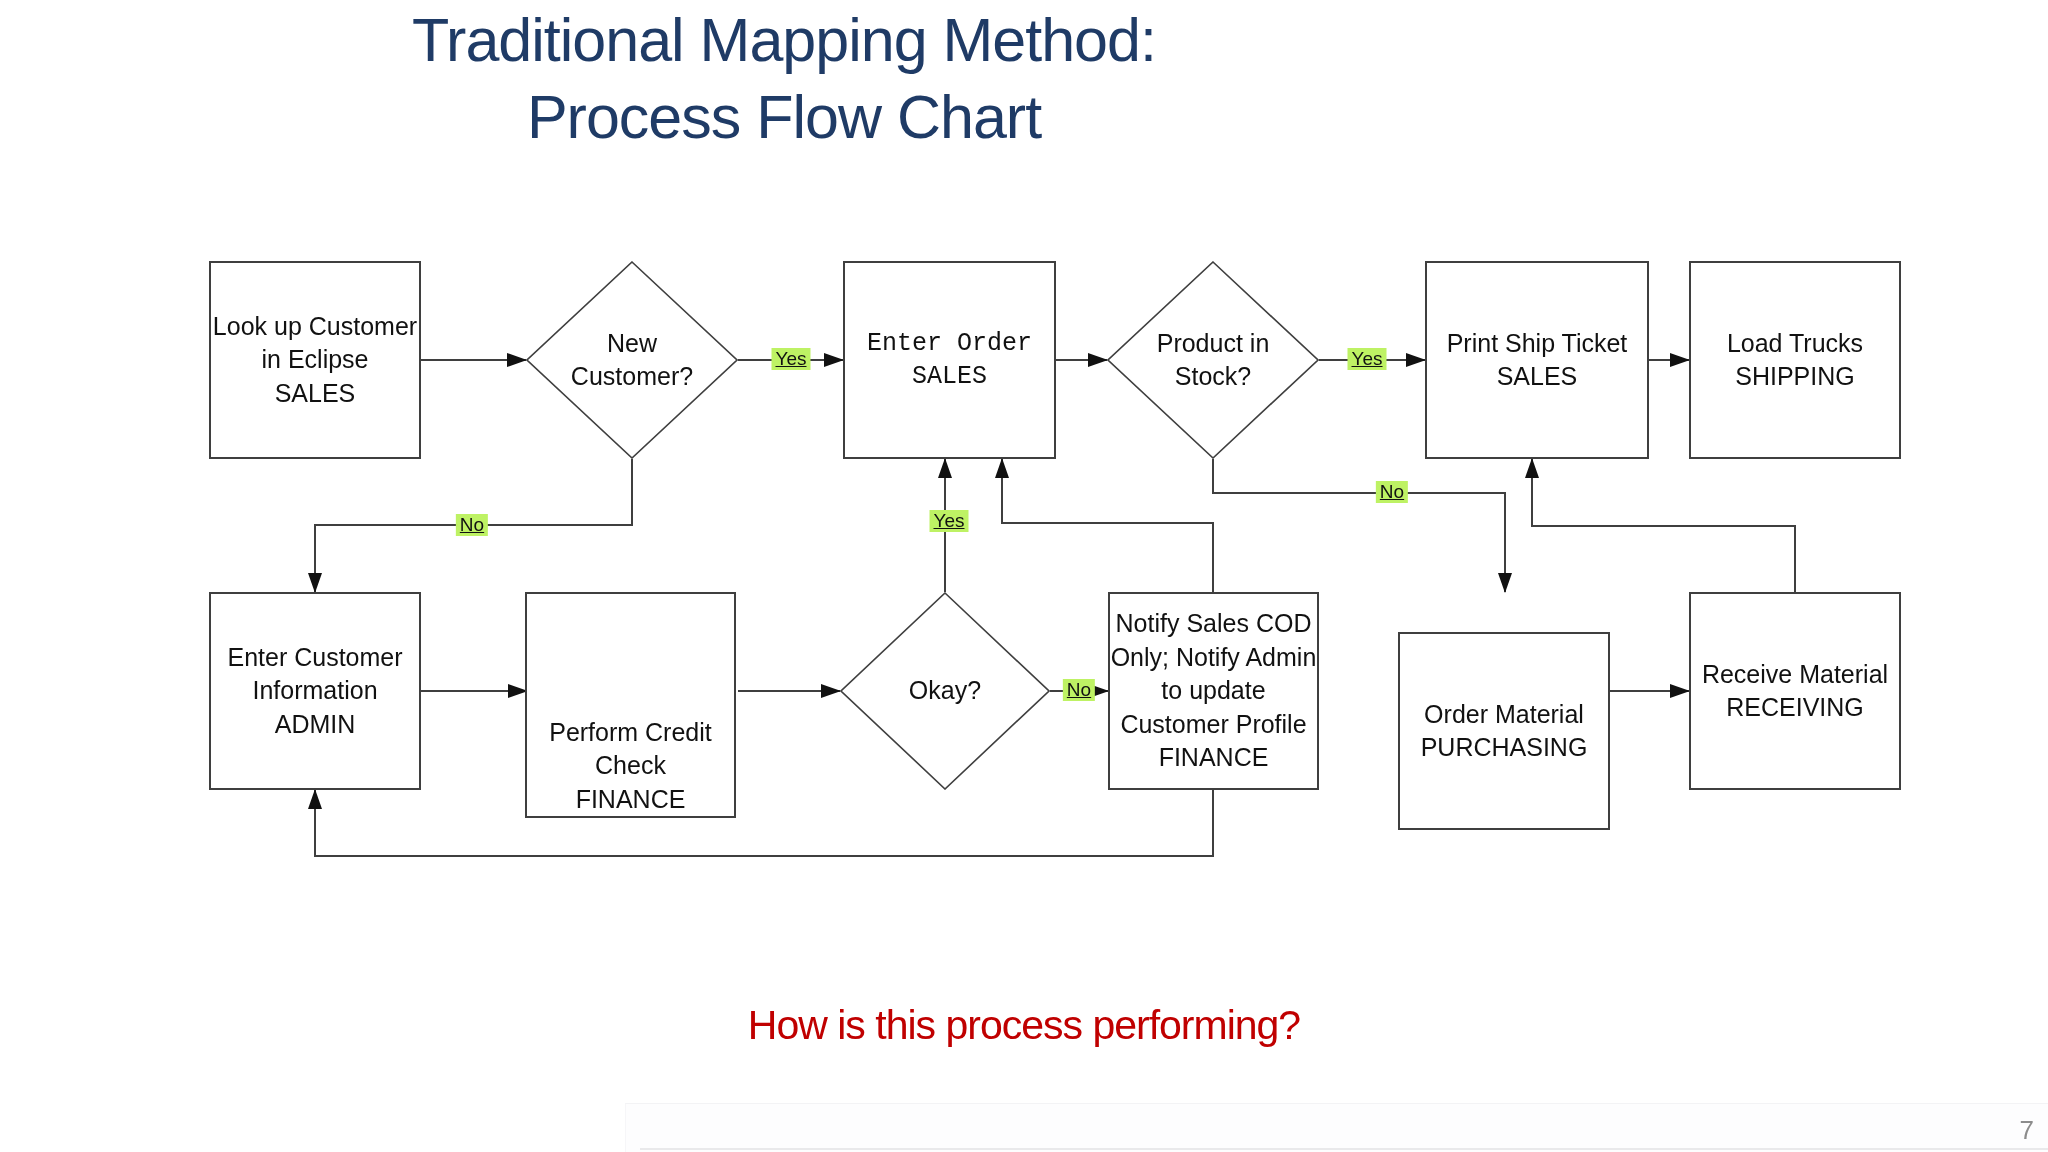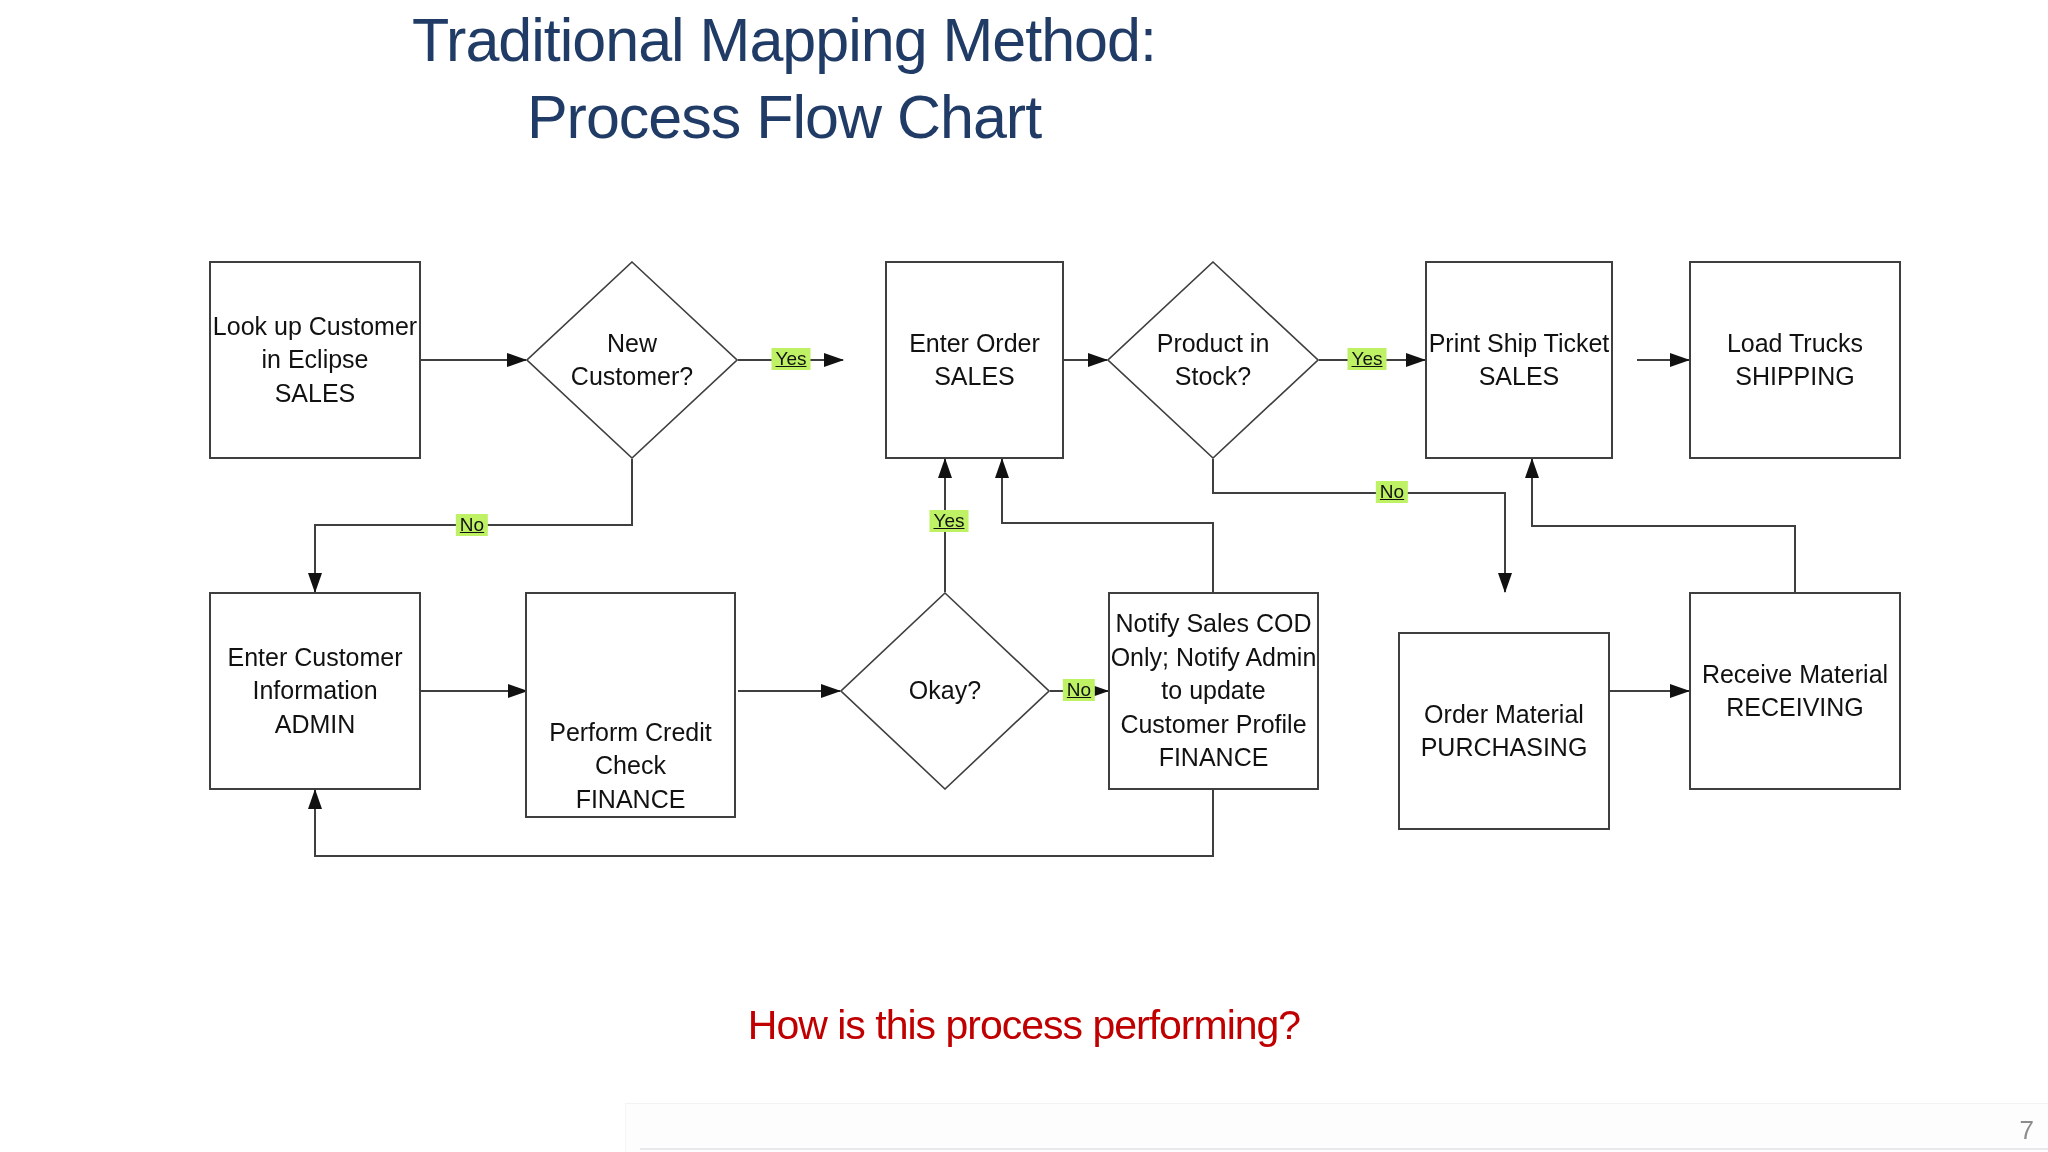--- a/index.html
+++ b/index.html
@@ -86,36 +86,36 @@
       </div>
       <div class="node decision" style="left: 526px; top: 261px; width: 212px; height: 198px;">
         <svg width="212" height="198">
           <polygon points="106,1 211,99 106,197 1,99" fill="#ffffff" stroke="#3f3f3f" stroke-width="1.6"></polygon>
         </svg>
         <div class="lbl">
           <div>New</div>
           <div>Customer?</div>
         </div>
       </div>
-      <div class="node process" style="left: 885px; top: 261px; width: 179px; height: 198px;">
+      <div class="node process" style="left: 843px; top: 261px; width: 213px; height: 198px; font-family: Liberation Mono, monospace;">
         <div class="lbl">
           <div>Enter Order</div>
           <div>SALES</div>
         </div>
       </div>
       <div class="node decision" style="left: 1107px; top: 261px; width: 212px; height: 198px;">
         <svg width="212" height="198">
           <polygon points="106,1 211,99 106,197 1,99" fill="#ffffff" stroke="#3f3f3f" stroke-width="1.6"></polygon>
         </svg>
         <div class="lbl">
           <div>Product in</div>
           <div>Stock?</div>
         </div>
       </div>
-      <div class="node process" style="left: 1425px; top: 261px; width: 188px; height: 198px;">
+      <div class="node process" style="left: 1425px; top: 261px; width: 224px; height: 198px;">
         <div class="lbl">
           <div>Print Ship Ticket</div>
           <div>SALES</div>
         </div>
       </div>
       <div class="node process" style="left: 1689px; top: 261px; width: 212px; height: 198px;">
         <div class="lbl">
           <div>Load Trucks</div>
           <div>SHIPPING</div>
         </div>

